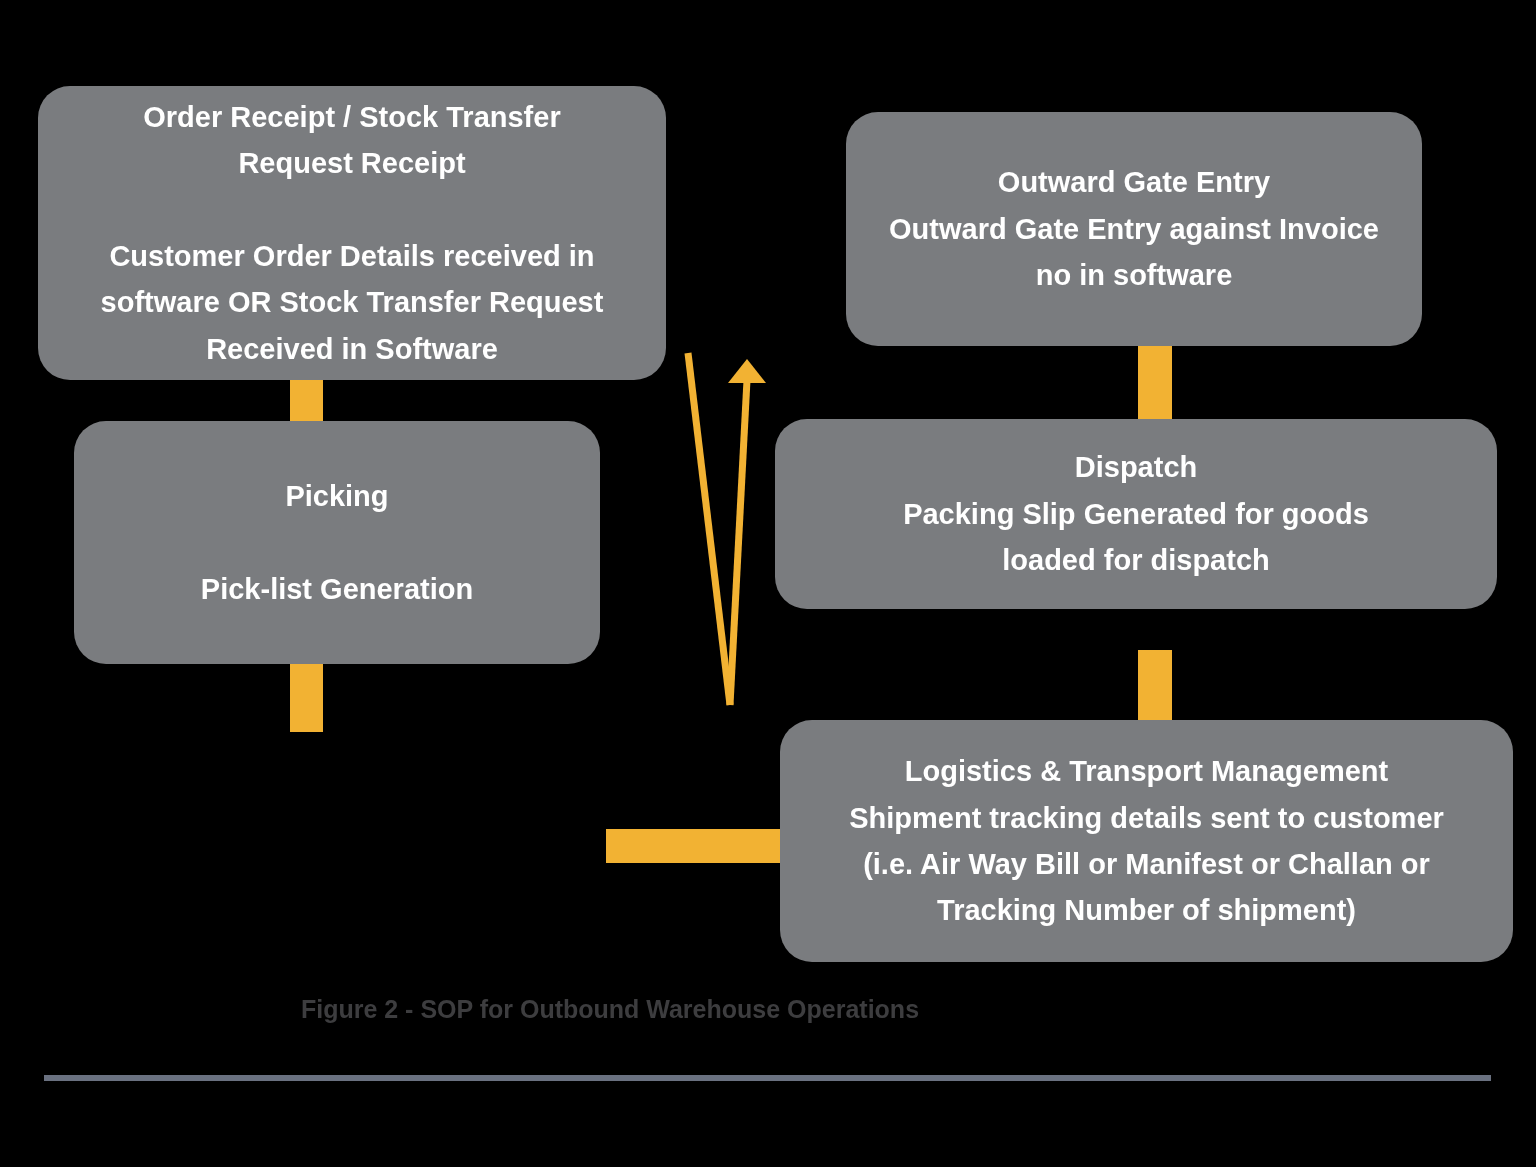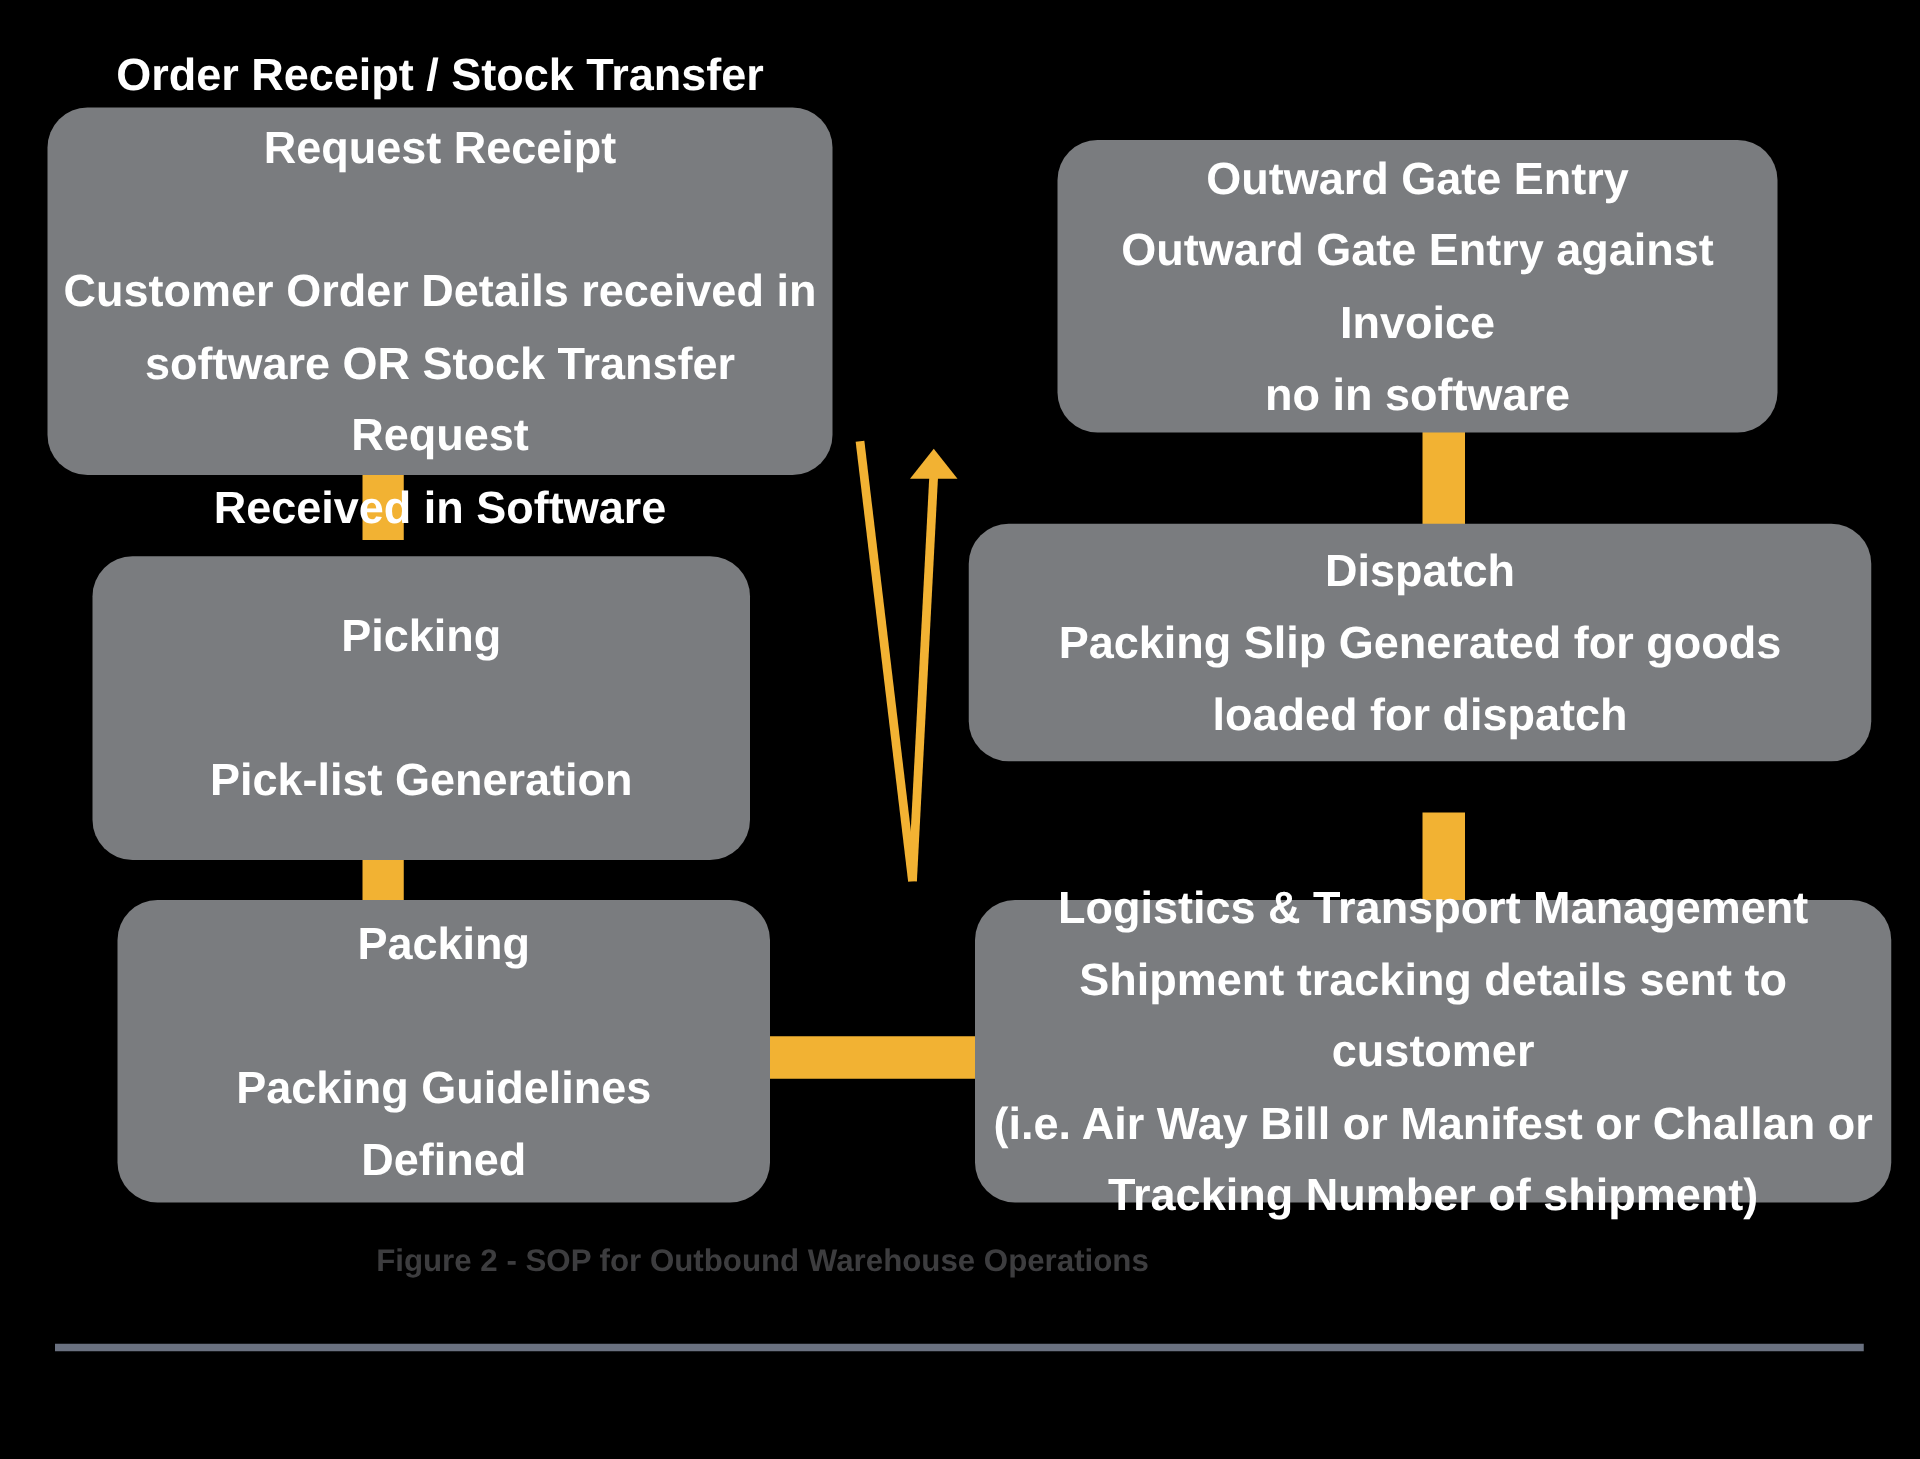--- a/index.html
+++ b/index.html
@@ -20,34 +20,34 @@
     background: #7A7C7F;
     border-radius: 32px;
     display: flex;
     align-items: center;
     justify-content: center;
     z-index: 2;
   }
   .box-text {
     color: #FFFFFF;
     font-weight: bold;
-    font-size: 36px;
+    font-size: 29px;
     line-height: 1.6;
     text-align: center;
     white-space: pre-line;
     padding: 0 6px;
   }
   .connector {
     position: absolute;
     background: #F2B233;
     z-index: 1;
   }
   
   #box-order-receipt   { left: 38px;  top: 86px;  width: 628px; height: 294px; }
-  #box-picking         { left: 74px;  top: 421px; width: 526px; height: 243px; margin-top: 24px; }
+  #box-picking         { left: 74px;  top: 421px; width: 526px; height: 243px; }
   #box-packing         { left: 94px;  top: 720px; width: 522px; height: 242px; }
   #box-outward-gate    { left: 846px; top: 112px; width: 576px; height: 234px; }
   #box-dispatch        { left: 775px; top: 419px; width: 722px; height: 190px; }
   #box-logistics       { left: 780px; top: 720px; width: 733px; height: 242px; }
   
   #conn-order-picking    { left: 290px;  top: 370px; width: 33px;  height: 62px; }
   #conn-picking-packing  { left: 290px;  top: 652px; width: 33px;  height: 80px; }
   #conn-gate-dispatch    { left: 1138px; top: 335px; width: 34px;  height: 94px; }
   #conn-dispatch-logistics { left: 1138px; top: 650px; width: 34px; height: 82px; }
   #conn-packing-logistics  { left: 606px;  top: 829px; width: 184px; height: 34px; }
@@ -103,26 +103,20 @@
 software OR Stock Transfer Request
 Received in Software</div>
   </div>
 
   <div class="flow-box" id="box-picking">
     <div class="box-text">Picking
 
 Pick-list Generation</div>
   </div>
 
-  <div class="flow-box" id="box-packing">
-    <div class="box-text">Packing
-
-Packing Guidelines
-Defined</div>
-  </div>
 
   <div class="flow-box" id="box-outward-gate">
     <div class="box-text">Outward Gate Entry
 Outward Gate Entry against Invoice
 no in software</div>
   </div>
 
   <div class="flow-box" id="box-dispatch">
     <div class="box-text">Dispatch
 Packing Slip Generated for goods

